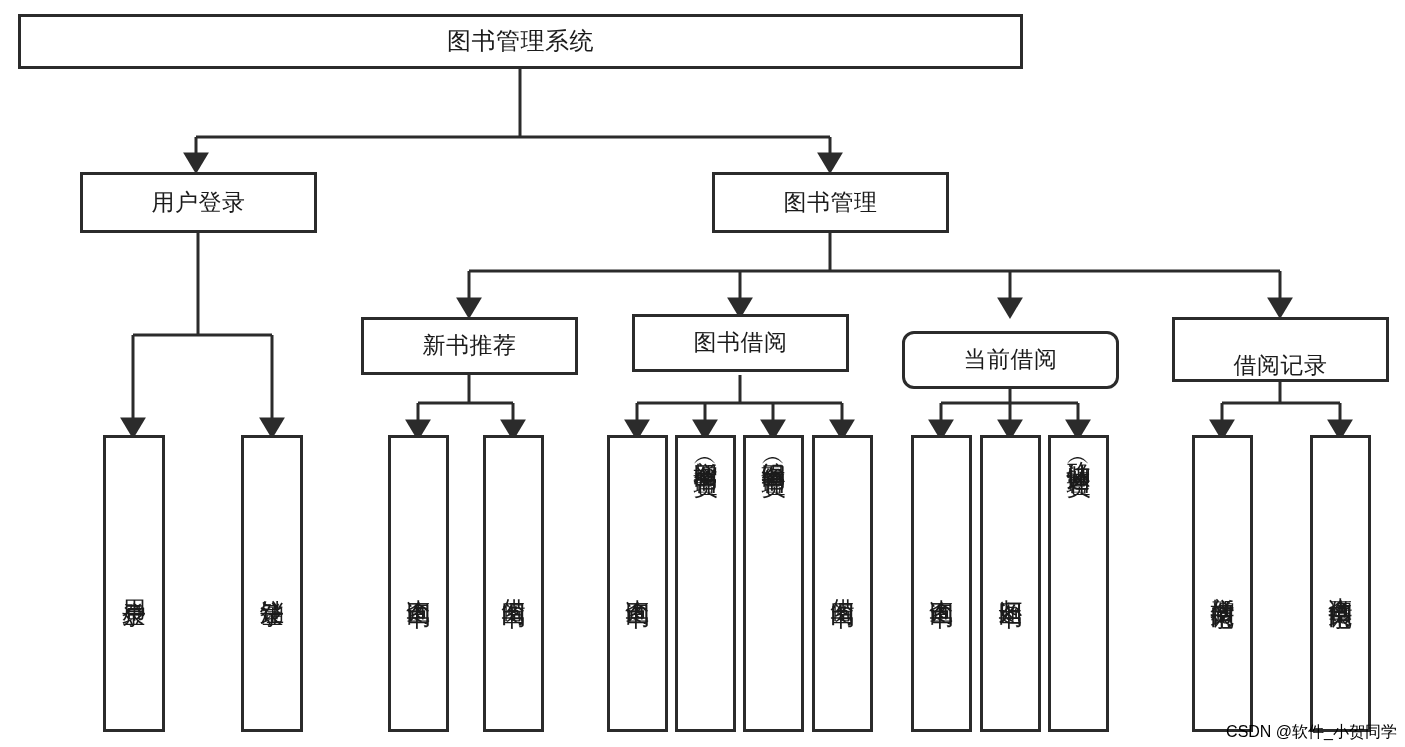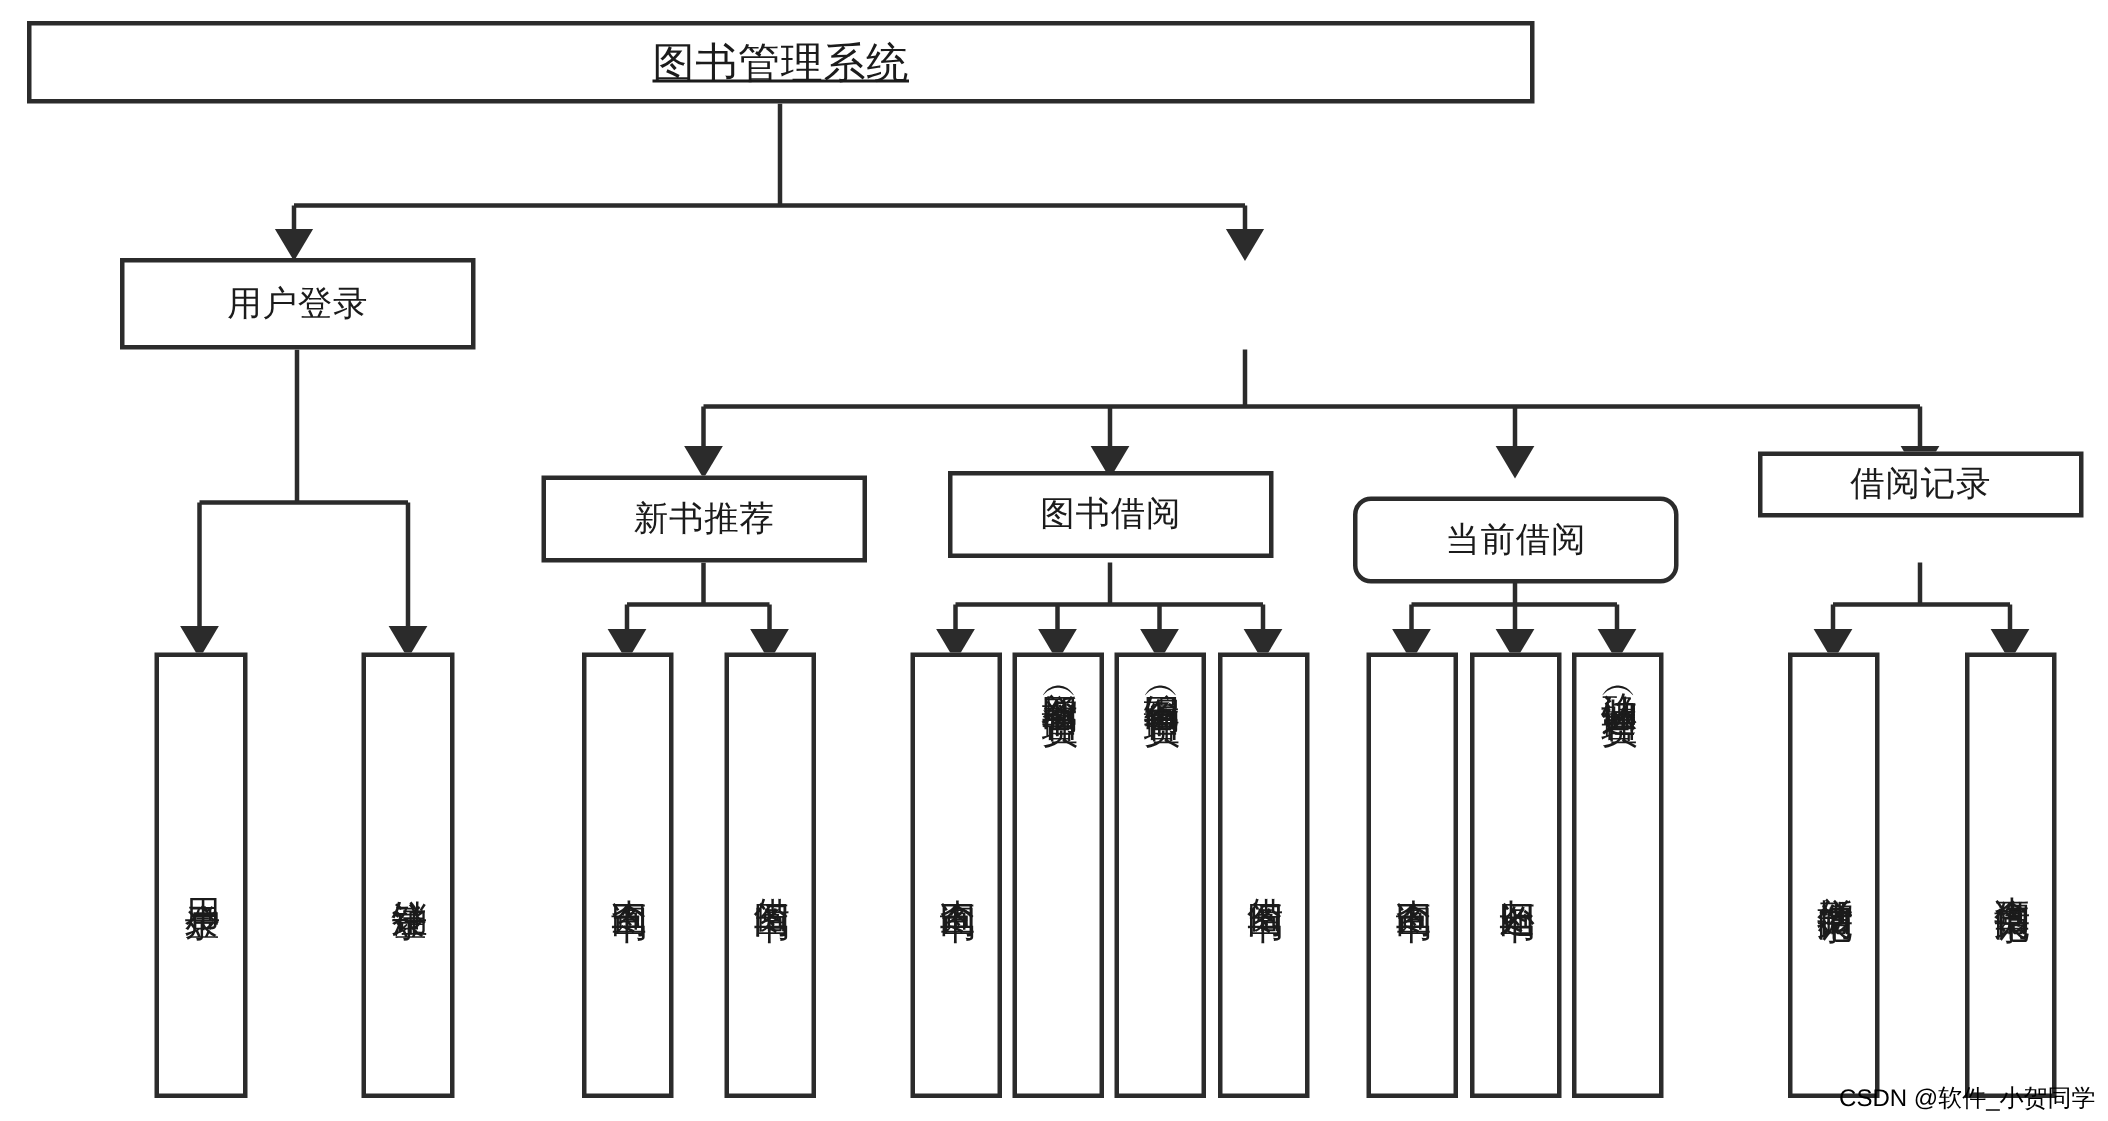--- a/index.html
+++ b/index.html
@@ -41,22 +41,21 @@
     text-align: center;
     line-height: 1.12;
     white-space: nowrap;
   }
   
   .node.horizontal .node-label {
     font-size: 23px;
     letter-spacing: 0.5px;
   }
   .node.root .node-label {
-    font-size: 28px;
-    text-decoration: underline;
+    font-size: 24px;
   }
   
   .node.vertical {
     border-width: 3px;
     align-items: flex-start;
     justify-content: center;
     padding-top: 4px;
   }
   .node.vertical .node-label {
     writing-mode: vertical-rl;
@@ -135,31 +134,34 @@
     </g>
   </svg>
 
   <div class="node horizontal root" style="left:18px; top:14px; width:1005px; height:55px;">
     <span class="node-label">图书管理系统</span>
   </div>
 
   <div class="node horizontal" style="left:80px; top:172px; width:237px; height:61px;">
     <span class="node-label">用户登录</span>
   </div>
+  <div class="node horizontal" style="left:712px; top:172px; width:237px; height:61px;">
+    <span class="node-label">图书管理</span>
+  </div>
 
   <div class="node horizontal" style="left:361px; top:317px; width:217px; height:58px;font-family:Liberation Serif, serif;">
     <span class="node-label">新书推荐</span>
   </div>
   <div class="node horizontal" style="left:632px; top:314px; width:217px; height:58px;">
     <span class="node-label">图书借阅</span>
   </div>
   <div class="node horizontal" style="left:902px; top:331px; width:217px; height:58px;border-radius:12px;">
     <span class="node-label">当前借阅</span>
   </div>
-  <div class="node horizontal" style="left:1172px; top:301px; width:217px; height:44px;">
+  <div class="node horizontal" style="left:1172px; top:317px; width:217px; height:65px;align-items:flex-end;">
     <span class="node-label">借阅记录</span>
   </div>
 
   <div class="node vertical centered" style="left:103px; top:435px; width:62px; height:297px;">
     <span class="node-label">用户登录</span>
   </div>
   <div class="node vertical centered" style="left:241px; top:435px; width:62px; height:297px;">
     <span class="node-label">注销登录</span>
   </div>
 

